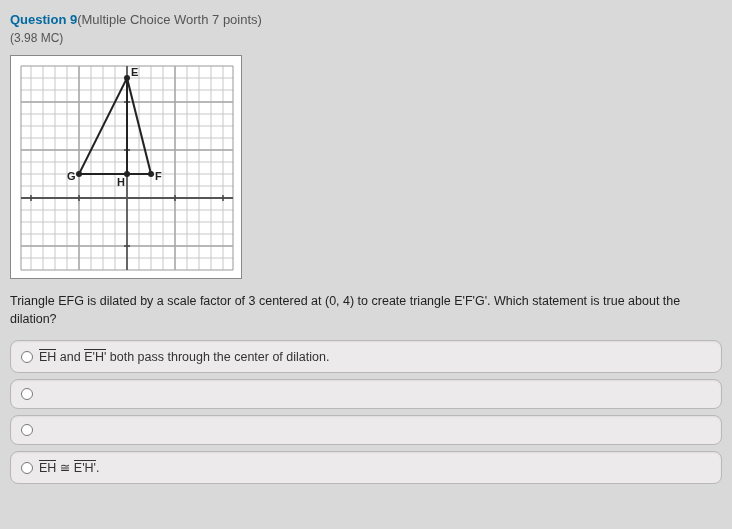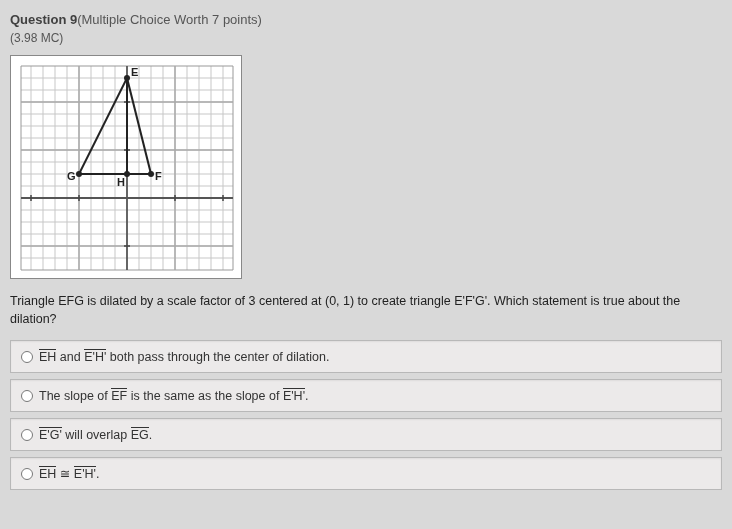--- a/index.html
+++ b/index.html
@@ -6,41 +6,41 @@
   body {
     width: 732px;
     height: 529px;
     background: #d9d9d9;
     font-family: Arial, Helvetica, sans-serif;
     padding: 12px 10px;
     color: #333;
   }
   .header { margin-bottom: 4px; }
   .q-line { font-size: 13px; color: #555; }
-  .q-line strong { font-weight: bold; color: #404040; }
+  .q-line strong { font-weight: bold; color: #0369a1; }
   .sub-line { font-size: 12px; color: #555; margin-top: 4px; margin-bottom: 10px; }
   .graph-wrap {
     background: #fff;
     border: 1px solid #888;
     width: 232px;
     height: 224px;
     padding: 6px;
     margin-bottom: 14px;
   }
   .graph-wrap svg { display: block; }
   .prompt {
     font-size: 12.5px;
     color: #222;
     margin-bottom: 12px;
     line-height: 1.4;
   }
   .choice {
     background: #eceaea;
     border: 1px solid #b8b8b8;
-    border-radius: 0;
+    border-radius: 8px;
     padding: 8px 10px;
     margin-bottom: 6px;
     font-size: 12.5px;
     color: #333;
     display: flex;
     align-items: center;
     gap: 6px;
     box-shadow: inset 0 1px 2px rgba(0,0,0,0.06);
   }
   .choice input[type="radio"] {
@@ -137,41 +137,35 @@
     </g>
     <g font-family="Arial" font-size="11" fill="#222" font-weight="bold">
       <text x="114" y="14">E</text>
       <text x="50" y="118">G</text>
       <text x="100" y="124">H</text>
       <text x="138" y="118">F</text>
     </g>
   </svg>
 </div>
 
-<div class="prompt">Triangle EFG is dilated by a scale factor of 3 centered at (0, 1) to create triangle E'F'G'. Which statement is true about the dilation?</div>
+<div class="prompt">Triangle EFG is dilated by a scale factor of 3 centered at (0, 4) to create triangle E'F'G'. Which statement is true about the dilation?</div>
 
 <label class="choice">
   <input type="radio" name="q9" style="">
   <span>
     <span class="seg">EH</span><span> and </span><span class="seg">E'H'</span><span> both pass through the center of dilation.</span>
   </span>
 </label>
 
 <label class="choice">
   <input type="radio" name="q9" style="">
-  <span>
-    <span>The slope of </span><span class="seg">EF</span><span> is the same as the slope of </span><span class="seg">E'H'</span><span>.</span>
-  </span>
 </label>
 
 <label class="choice">
   <input type="radio" name="q9" style="">
-  <span>
-    <span class="seg">E'G'</span><span> will overlap </span><span class="seg">EG</span><span>.</span>
-  </span>
 </label>
 
 <label class="choice">
   <input type="radio" name="q9" style="">
   <span>
     <span class="seg">EH</span><span> ≅ </span><span class="seg">E'H'</span><span>.</span>
   </span>
 </label>
 
 </body></html>

